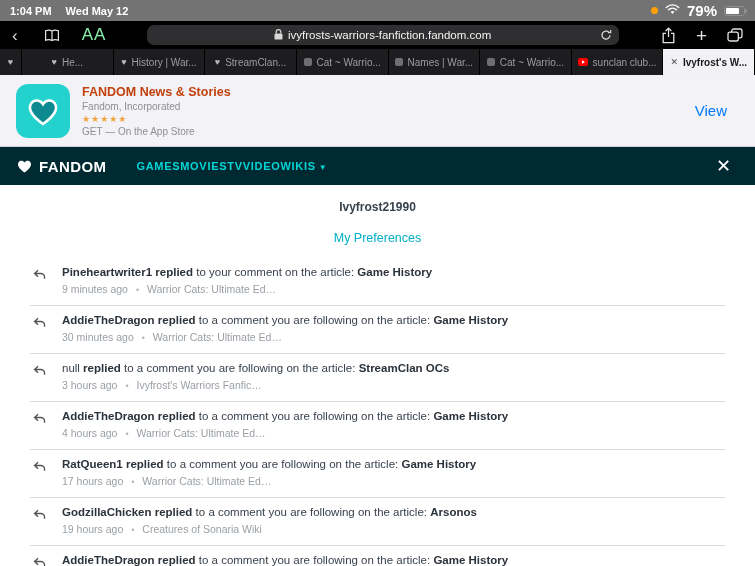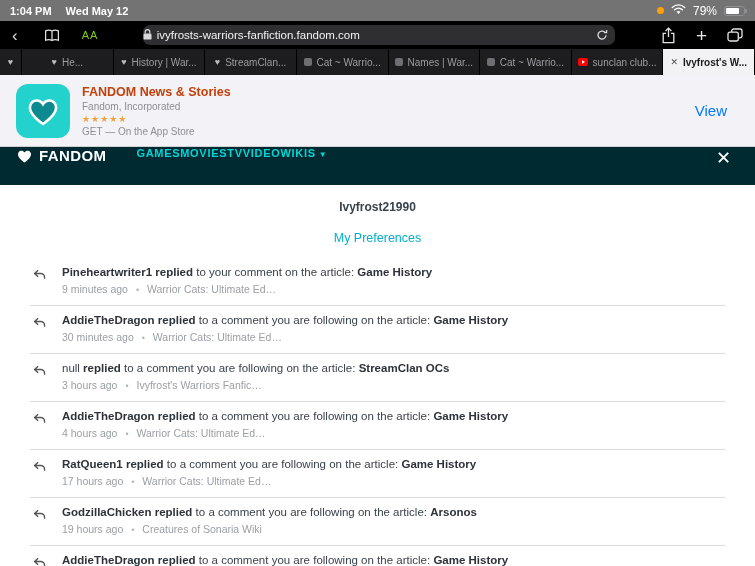--- a/index.html
+++ b/index.html
@@ -7,35 +7,35 @@
   .screen { width:755px; height:566px; position:relative; overflow:hidden; background:#fff; }
 
   
   .status-bar { height:21px; background:#737373; color:#fff; display:flex; align-items:center;
     justify-content:space-between; padding:0 10px; font-size:11px; }
   .status-left { display:flex; gap:6px; align-items:center; }
   .status-time { font-weight:700; }
   .status-date { font-weight:700;margin-left:8px; }
   .status-right { display:flex; gap:7px; align-items:center; }
   .rec-dot { width:7px; height:7px; border-radius:50%; background:#ff9f0a; }
-  .batt-label { font-size:12px; font-weight:400; }
+  .batt-label { font-size:15px; font-weight:700; }
   .batt { width:21px; height:10px; border:1px solid #8e8e93; border-radius:3px; padding:1px;
     position:relative; display:inline-block; }
   .batt-fill { display:block; width:79%; height:100%; background:#fff; border-radius:1px; }
   .batt::after { content:""; position:absolute; right:-3px; top:2px; width:2px; height:4px;
     background:#8e8e93; border-radius:0 1px 1px 0; }
 
   
   .toolbar { height:28px; background:#000; display:flex; align-items:center; padding:0 12px; }
   .tb-icon { color:#e4e4e4; display:flex; align-items:center; }
   .chevron-back { font-size:17px; line-height:1; color:#dedede; margin-right:26px; }
   .book { margin-right:22px; }
-  .reader-aa { color:#84cc16; font-size:11px; letter-spacing:1px; margin-right:16px; }
+  .reader-aa { color:#86efac; font-size:17px; letter-spacing:1px; margin-right:16px; }
   .addr-bar { flex:1; max-width:472px; height:20px; background:#2f2f31; border-radius:7px;
-    margin:0 auto; position:relative; display:flex; align-items:center; 
+    margin:0 auto; position:relative; display:flex; align-items:center; justify-content:center;
     gap:5px; color:#f2f2f2; font-size:11.5px; }
   .addr-refresh { position:absolute; right:7px; top:4px; }
   .tb-right { display:flex; gap:20px; align-items:center; margin-left:18px; }
   .plus { font-size:19px; font-weight:400; color:#e4e4e4; line-height:1; }
 
   
   .tab-bar { height:26px; background:#000; display:flex; }
   .tab { flex:1 1 0; display:flex; align-items:center; justify-content:center; gap:5px;
     background:#1d1d1f; border-right:1px solid #000; font-size:10px; color:#9d9da2;
     overflow:hidden; white-space:nowrap; }
@@ -51,21 +51,21 @@
   .app-icon { width:54px; height:54px; border-radius:12px; background:#23d1cd;
     display:flex; align-items:center; justify-content:center; flex:0 0 auto; }
   .banner-text { margin-left:12px; }
   .banner-title { font-size:12.5px; color:#c2410c; font-weight:700; }
   .banner-sub { font-size:10px; color:#8e8e93; margin-top:2px; }
   .banner-stars { font-size:9px; color:#f0a33c; letter-spacing:1px; margin-top:2px; }
   .banner-get { font-size:10px; color:#8e8e93; margin-top:2px; }
   .banner-view { margin-left:auto; color:#007aff; font-size:15px; padding-right:12px; }
 
   
-  .fandom-nav { height:38px; background:#002a32; display:flex; align-items:flex-start; padding:0 16px; }
+  .fandom-nav { height:38px; background:#002a32; display:flex; align-items:center; padding:0 16px; }
   .logo { display:flex; align-items:center; gap:6px; color:#fff; font-weight:800;
     font-size:15px; letter-spacing:.4px; margin-right:30px; }
   .nav-links { display:flex; align-items:center; }
   .nav-link { font-size:11px; font-weight:700; color:#00d6d6; letter-spacing:.7px; }
   .caret { font-size:8px; color:#00d6d6; margin-left:3px; }
   .nav-close { margin-left:auto; color:#fff; font-size:18px; font-weight:400; padding-right:8px; }
 
   
   .content { padding-top:15px; }
   .page-title { text-align:center; font-size:12px; font-weight:700; color:#39424d; }

